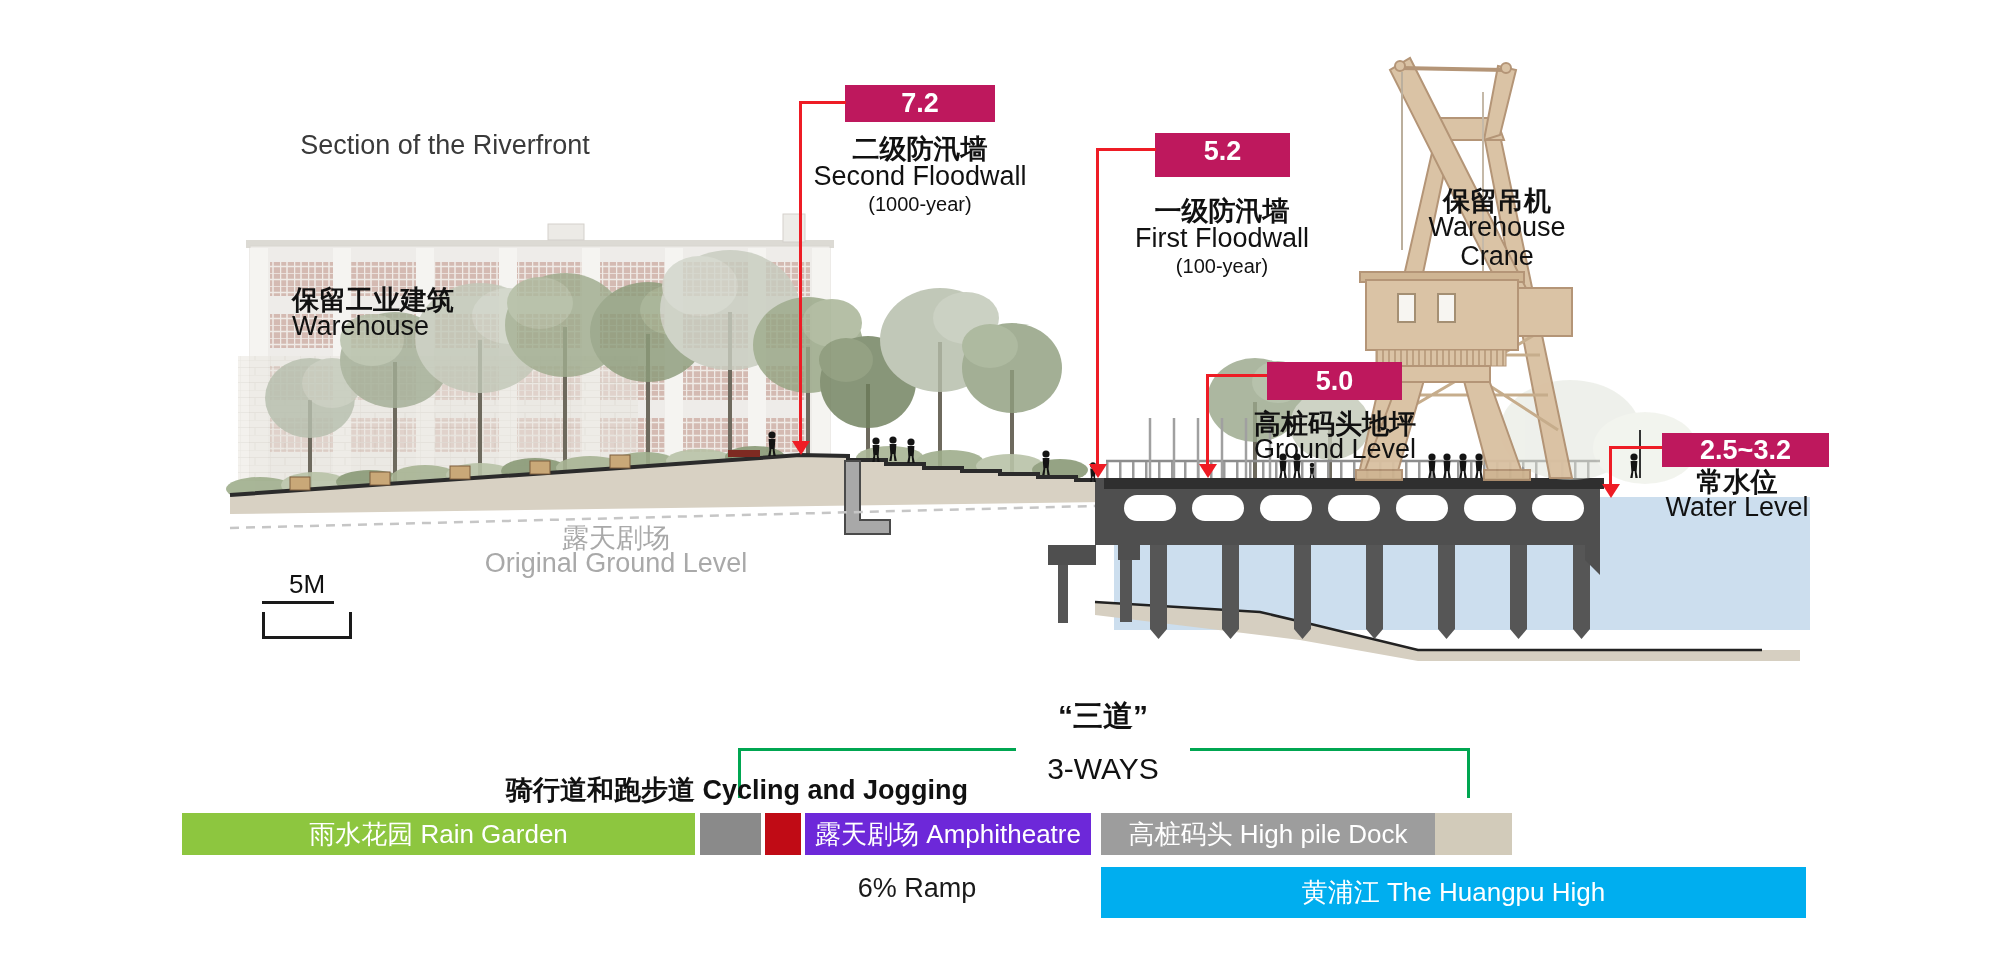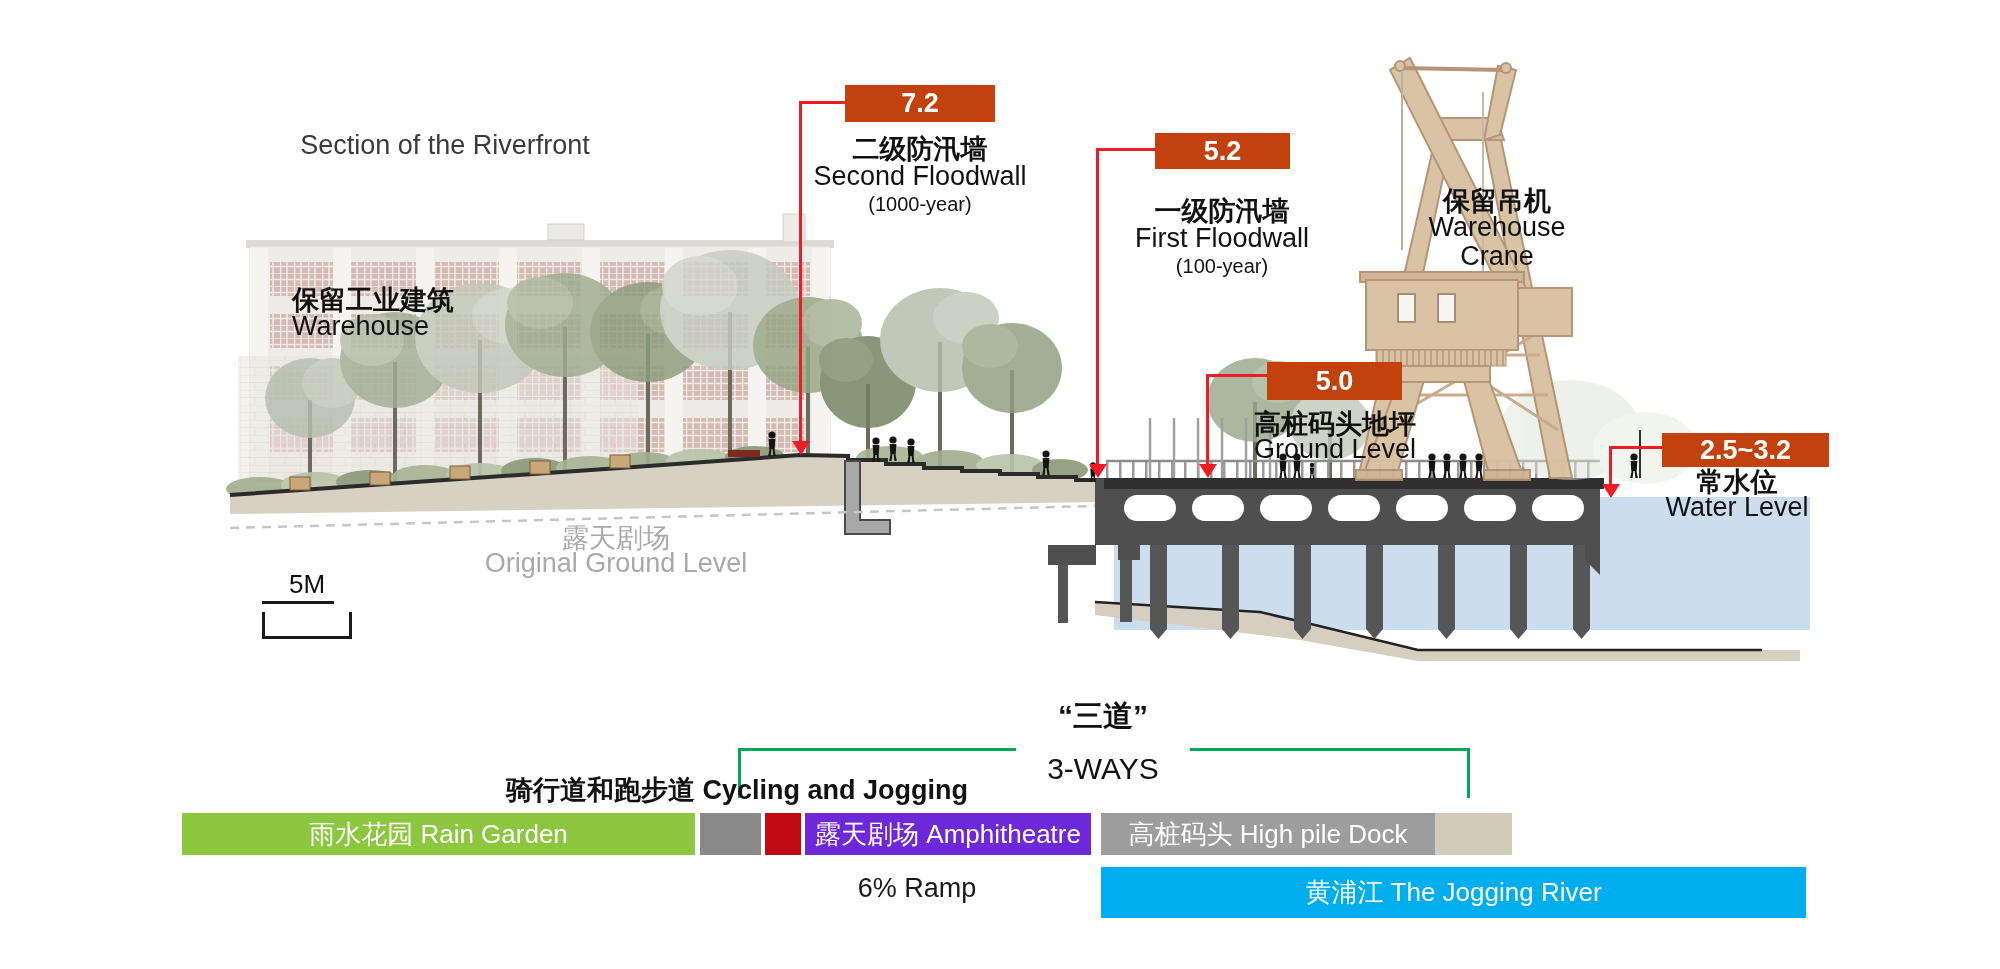--- a/index.html
+++ b/index.html
@@ -7,21 +7,21 @@
   #canvas{position:relative;width:2000px;height:969px;background:#fff;overflow:hidden;}
   .abs{position:absolute;}
   .ctr{text-align:center;}
   svg{display:block;}
 
   
   .title-zh{left:245px;top:76px;width:400px;font-size:31px;font-weight:700;letter-spacing:2px;}
   .title-en{left:245px;top:130px;width:400px;font-size:27px;color:#3a3a3a;}
 
   
-  .ebox{background:#c2410c;color:#fff;font-weight:700;font-size:27px;text-align:center;}
+  .ebox{background:#be185d;color:#fff;font-weight:700;font-size:27px;text-align:center;}
   .rline{background:#ee1c25;}
   .arrow{width:0;height:0;border-left:9px solid transparent;border-right:9px solid transparent;border-top:14px solid #ee1c25;}
   .mlab{font-size:27px;font-weight:700;}
   .mlab-en{font-size:27px;font-weight:500;}
   .mnote{font-size:20px;font-weight:500;}
 
   
   .wh-zh{left:292px;top:282px;font-size:27px;font-weight:700;}
   .wh-en{left:292px;top:311px;font-size:27px;font-weight:500;}
   .og{color:#a9a9a9;font-size:27px;}
@@ -274,21 +274,21 @@
     <div class="abs ebox" style="left:845px;top:85px;width:150px;height:37px;line-height:37px">7.2</div>
     <div class="abs rline" style="left:800px;top:101px;width:46px;height:3px"></div>
     <div class="abs rline" style="left:799px;top:101px;width:3px;height:340px"></div>
     <div class="abs arrow" style="left:792px;top:441px"></div>
     <div class="abs ctr mlab" style="left:795px;top:131px;width:250px">二级防汛墙</div>
     <div class="abs ctr mlab-en" style="left:795px;top:161px;width:250px">Second Floodwall</div>
     <div class="abs ctr mnote" style="left:795px;top:193px;width:250px">(1000-year)</div>
   </div>
 
   <div>
-    <div class="abs ebox" style="left:1155px;top:133px;width:135px;height:36px;line-height:36px">5.2</div>
+    <div class="abs ebox" style="left:1155px;top:133px;width:135px;height:44px;line-height:36px">5.2</div>
     <div class="abs rline" style="left:1096px;top:148px;width:60px;height:3px"></div>
     <div class="abs rline" style="left:1096px;top:148px;width:3px;height:316px"></div>
     <div class="abs arrow" style="left:1089px;top:464px"></div>
     <div class="abs ctr mlab" style="left:1097px;top:193px;width:250px">一级防汛墙</div>
     <div class="abs ctr mlab-en" style="left:1097px;top:223px;width:250px">First Floodwall</div>
     <div class="abs ctr mnote" style="left:1097px;top:255px;width:250px">(100-year)</div>
   </div>
 
   <div>
     <div class="abs ctr mlab" style="left:1372px;top:183px;width:250px">保留吊机</div>
@@ -337,15 +337,15 @@
   <div class="abs ctr row-lab" style="left:487px;width:500px">骑行道和跑步道 Cycling and Jogging</div>
 
   <div class="abs bar" style="left:182px;width:513px;background:#8dc63f">雨水花园 Rain Garden</div>
   <div class="abs bar" style="left:700px;width:61px;background:#8a8a8a"></div>
   <div class="abs bar" style="left:765px;width:36px;background:#c00b15"></div>
   <div class="abs bar" style="left:805px;width:286px;background:#6d28d9">露天剧场 Amphitheatre</div>
   <div class="abs bar" style="left:1101px;width:334px;background:#9d9d9d">高桩码头  High pile Dock</div>
   <div class="abs bar" style="left:1435px;width:77px;background:#d2cbba"></div>
 
   <div class="abs ramp">6% Ramp</div>
-  <div class="abs river">黄浦江 The Jogging River</div>
+  <div class="abs river">黄浦江 The Huangpu High</div>
 
 </div>
 
 </body></html>

